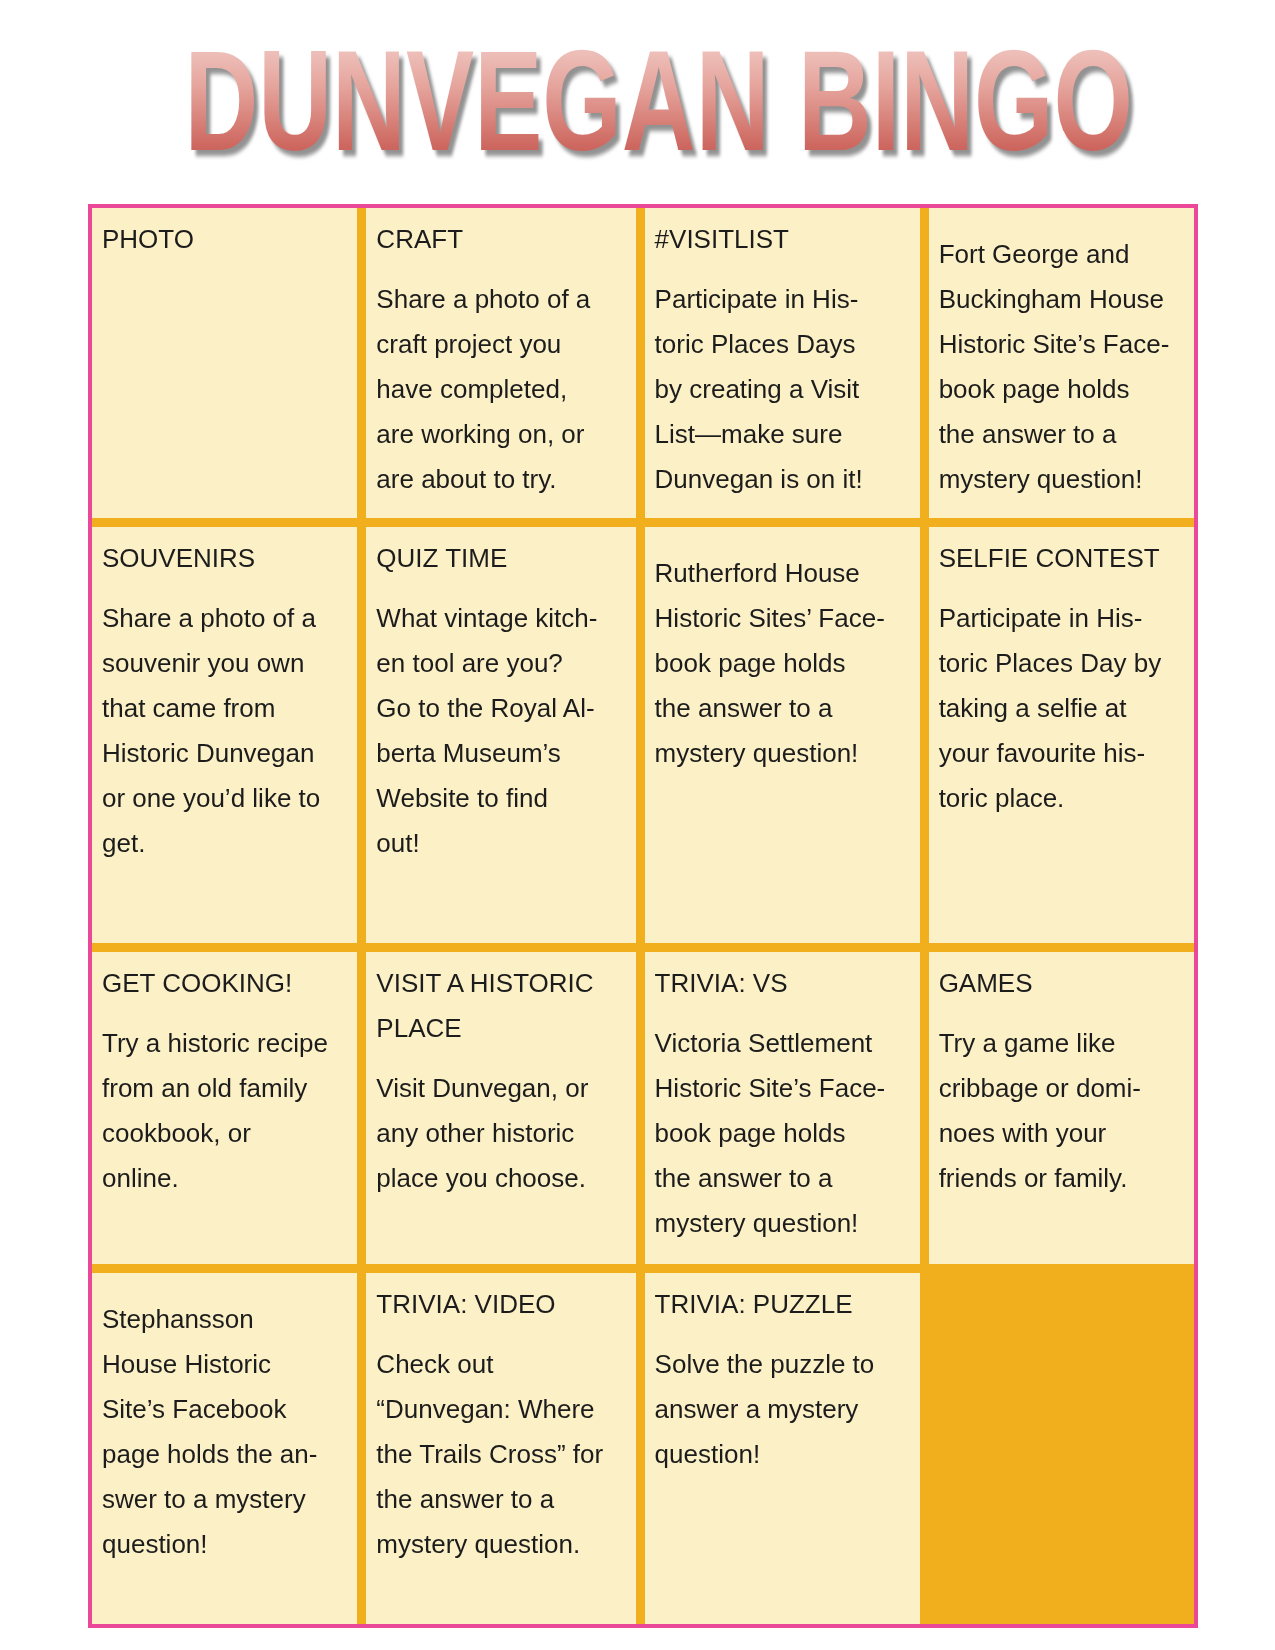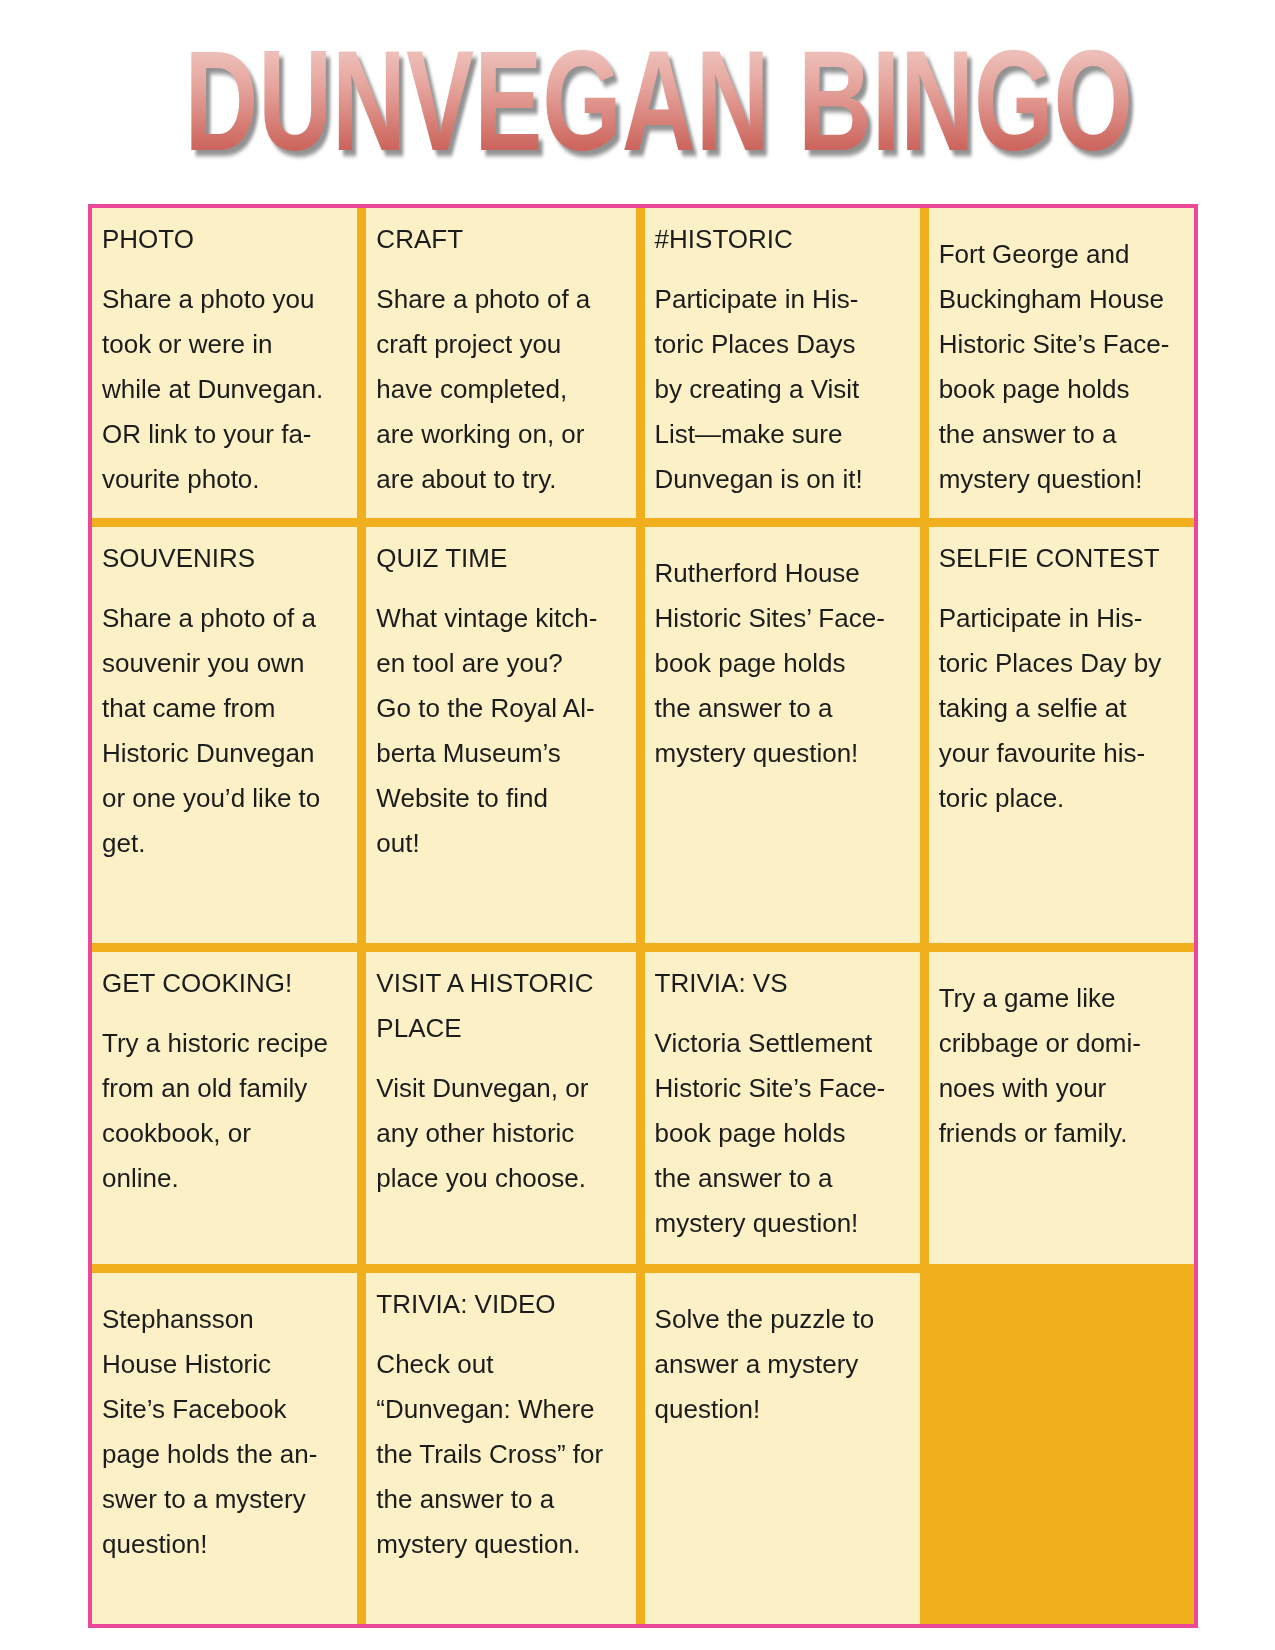--- a/index.html
+++ b/index.html
@@ -73,36 +73,31 @@
 <div class="page">
 
   <div class="title-wrap">
     <h1 class="page-title">DUNVEGAN BINGO</h1>
   </div>
 
   <div class="board">
 
     <div class="cell">
       <div class="cell-title">PHOTO</div>
-      <div class="cell-body">Share a photo you
-took or were in
-while at Dunvegan.
-OR link to your fa-
-vourite photo.</div>
     </div>
     <div class="cell">
       <div class="cell-title">CRAFT</div>
       <div class="cell-body">Share a photo of a
 craft project you
 have completed,
 are working on, or
 are about to try.</div>
     </div>
     <div class="cell">
-      <div class="cell-title">#HISTORIC</div>
+      <div class="cell-title">#VISITLIST</div>
       <div class="cell-body">Participate in His-
 toric Places Days
 by creating a Visit
 List—make sure
 Dunvegan is on it!</div>
     </div>
 
     <div class="cell">
       <div class="cell-body">Fort George and
 Buckingham House
@@ -162,20 +157,21 @@
     <div class="cell">
       <div class="cell-title">TRIVIA: VS</div>
       <div class="cell-body">Victoria Settlement
 Historic Site’s Face-
 book page holds
 the answer to a
 mystery question!</div>
     </div>
 
     <div class="cell">
+      <div class="cell-title">GAMES</div>
       <div class="cell-body">Try a game like
 cribbage or domi-
 noes with your
 friends or family.</div>
     </div>
     <div class="cell">
       <div class="cell-body">Stephansson
 House Historic
 Site’s Facebook
 page holds the an-
@@ -184,19 +180,20 @@
     </div>
     <div class="cell">
       <div class="cell-title">TRIVIA: VIDEO</div>
       <div class="cell-body">Check out
 “Dunvegan: Where
 the Trails Cross” for
 the answer to a
 mystery question.</div>
     </div>
     <div class="cell">
+      <div class="cell-title">TRIVIA: PUZZLE</div>
       <div class="cell-body">Solve the puzzle to
 answer a mystery
 question!</div>
     </div>
 
   </div>
 </div>
 
 </body></html>

